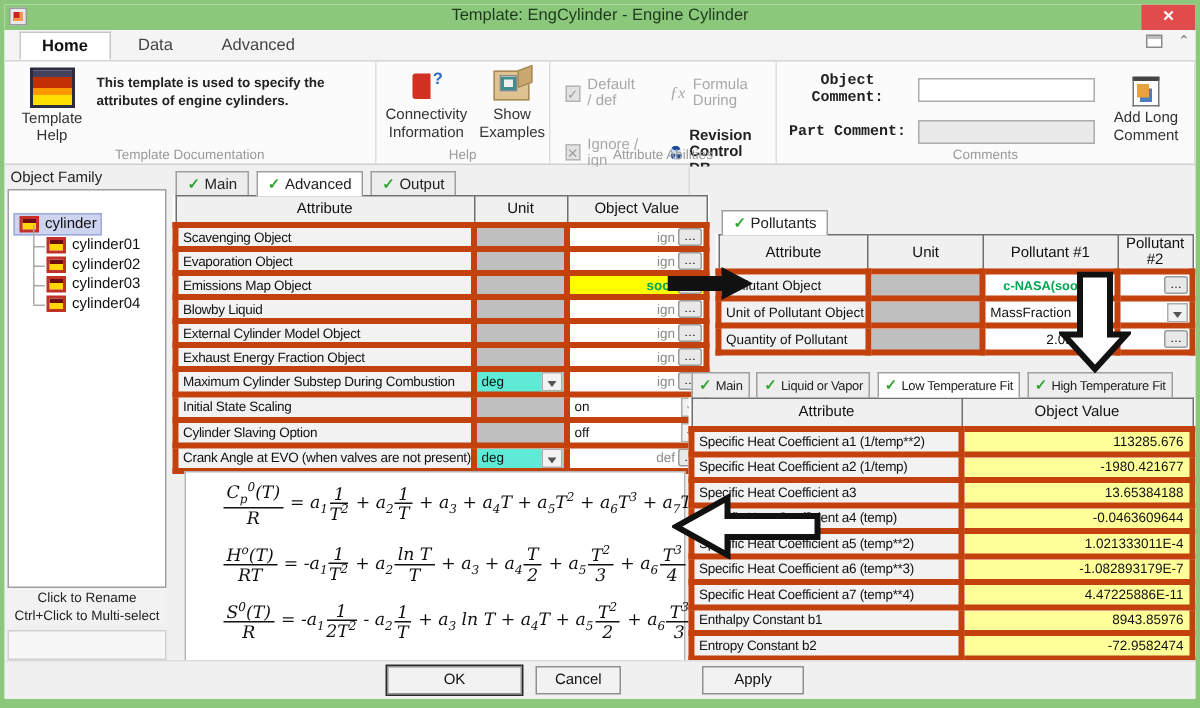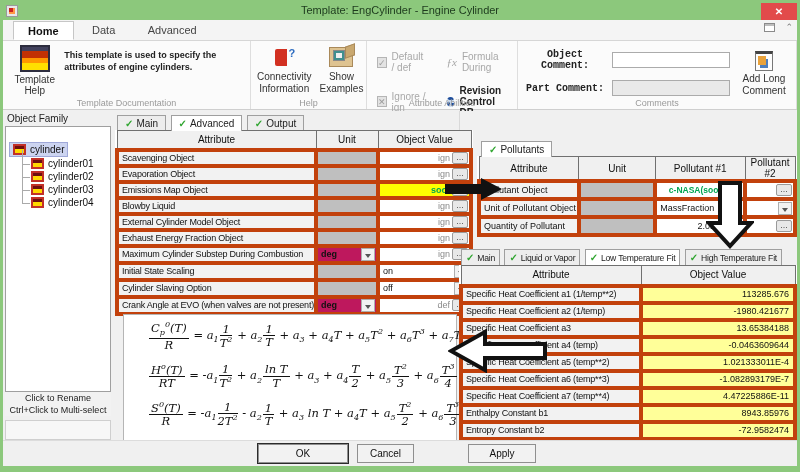--- a/index.html
+++ b/index.html
@@ -110,21 +110,21 @@
   table.grid { border-collapse:collapse; background:#fff; }
   table.grid th { background:#f0f0f0; border:1px solid #707070; font-weight:normal;
                   font-size:10px; color:#111; }
   table.grid td { border:4px solid #c2410c; font-size:9px; color:#111; white-space:nowrap;
                   overflow:hidden; }
   .main-table { position:absolute; left:112px; top:19px; }
   .main-table th { height:19px; }
   .main-table td { height:16px; }
   td.attr { width:181px; background:#f2f2f2; padding-left:3px; letter-spacing:-0.2px; }
   td.unitc { width:62px; background:#bfbfbf; }
-  td.unitc.active-unit { background:#be185d;font-weight:bold; }
+  td.unitc.active-unit { background:#5eead4; }
   td.valc { width:93px; background:#fff; padding:0; }
   .cellflex { display:flex; align-items:center; height:100%; padding:0 1px 0 3px; }
   .vtext { flex:1; text-align:right; color:#8a8a8a; padding-right:2px; }
   .vtext.left { text-align:left; color:#111; }
   .vtext.soot { color:#00a651; font-weight:bold; }
   td.valc.hl { background:#ffff00; }
   .ell { flex:0 0 auto; width:16px; height:12px; border:1px solid #9a9a9a; background:#e8e8e8;
          font-size:8px; line-height:8px; text-align:center; cursor:pointer; border-radius:2px; padding:0; }
   .dd { flex:0 0 auto; width:14px; height:13px; background:#f2f2f2; border:1px solid #adadad;
         position:relative; cursor:pointer; }

